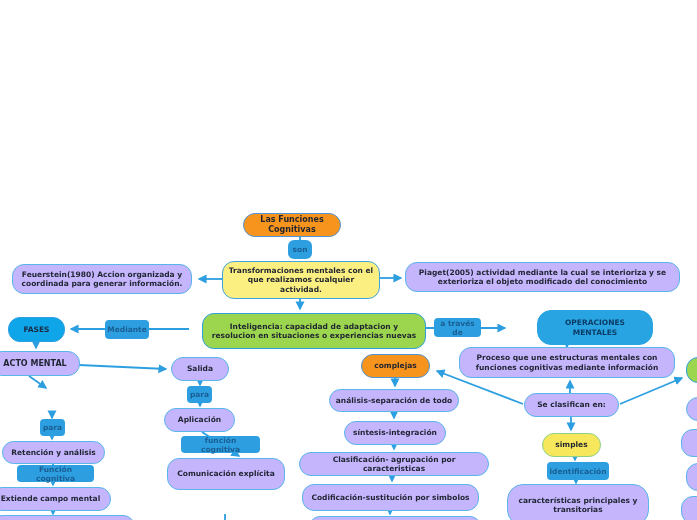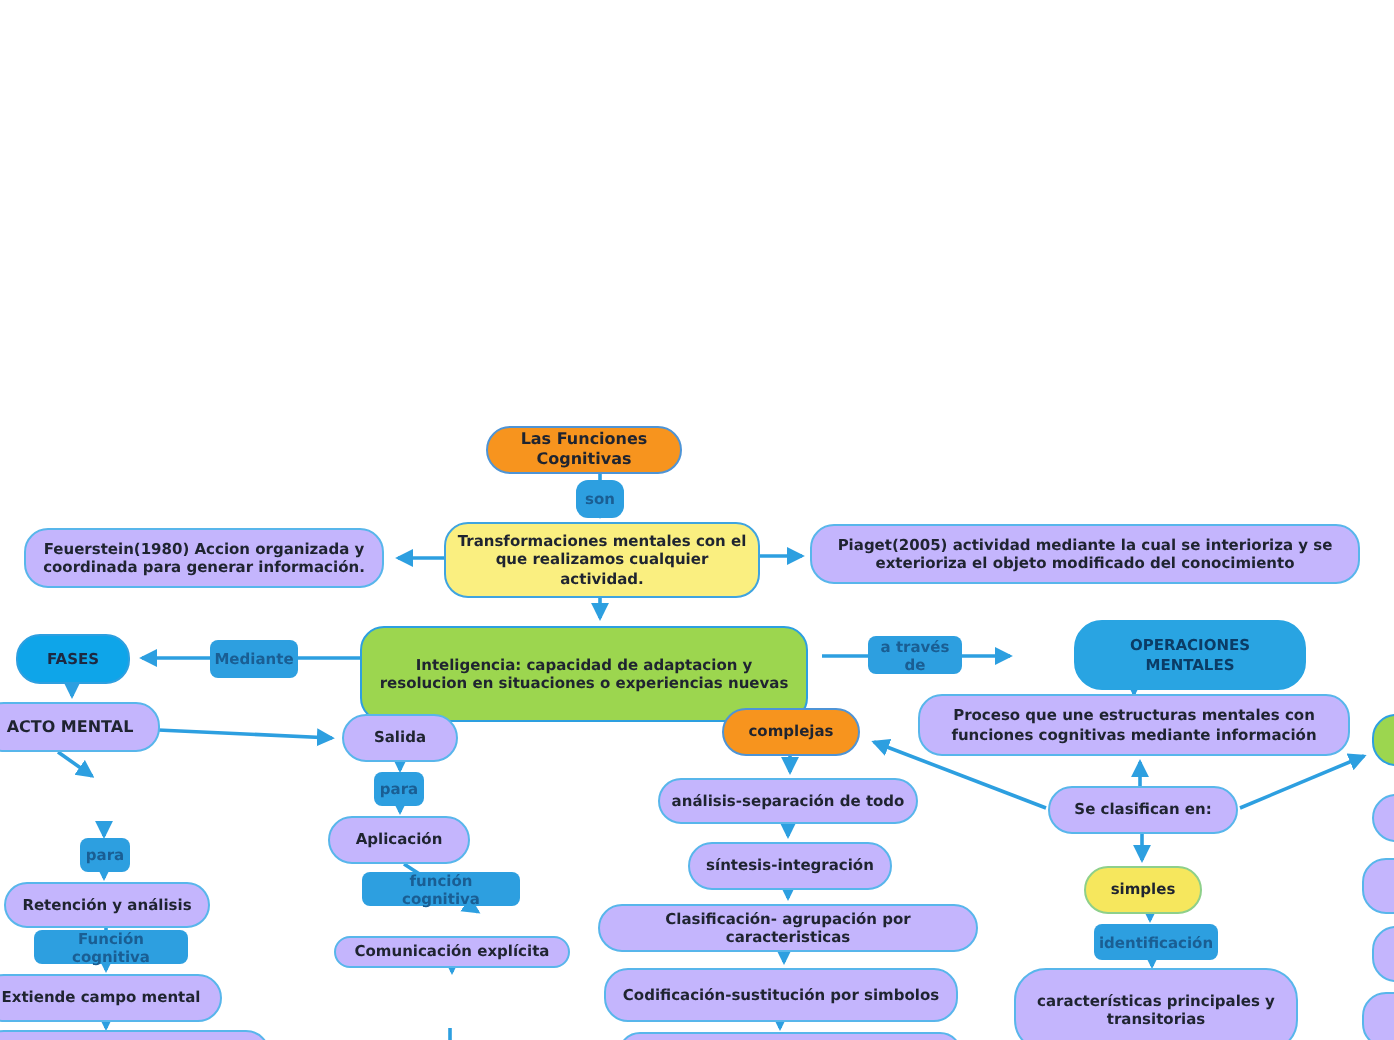--- a/index.html
+++ b/index.html
@@ -78,36 +78,36 @@
   </svg>
 
   <div class="node orange strong" style="left:243px;top:213px;width:98px;height:24px;">Las Funciones Cognitivas</div>
   <div class="badge" style="left:288px;top:240px;width:24px;height:19px;border-radius:6px;">son</div>
   <div class="node yellow" style="left:222px;top:261px;width:158px;height:38px;">Transformaciones mentales con el que realizamos cualquier actividad.</div>
   <div class="node" style="left:12px;top:264px;width:180px;height:30px;">Feuerstein(1980) Accion organizada y coordinada para generar información.</div>
   <div class="node" style="left:405px;top:262px;width:275px;height:30px;">Piaget(2005) actividad mediante la cual se interioriza y se exterioriza el objeto modificado del conocimiento</div>
 
   <div class="node pink" style="left:8px;top:317px;width:57px;height:25px;">FASES</div>
   <div class="badge" style="left:105px;top:320px;width:44px;height:19px;">Mediante</div>
-  <div class="node green" style="left:180px;top:313px;width:224px;height:48px;">Inteligencia: capacidad de adaptacion y resolucion en situaciones o experiencias nuevas</div>
+  <div class="node green" style="left:202px;top:313px;width:224px;height:36px;">Inteligencia: capacidad de adaptacion y resolucion en situaciones o experiencias nuevas</div>
   <div class="badge" style="left:434px;top:318px;width:47px;height:19px;">a través de</div>
   <div class="node solidblue" style="left:509px;top:310px;width:116px;height:35px;border-radius:14px;">OPERACIONES MENTALES</div>
 
   <div class="node strong" style="left:-10px;top:351px;width:90px;height:25px;">ACTO MENTAL</div>
   <div class="badge" style="left:40px;top:419px;width:25px;height:17px;">para</div>
   <div class="node" style="left:2px;top:441px;width:103px;height:23px;">Retención y análisis</div>
   <div class="badge" style="left:17px;top:465px;width:77px;height:17px;">Función cognitiva</div>
   <div class="node" style="left:-10px;top:487px;width:121px;height:24px;">Extiende campo mental</div>
   <div class="node" style="left:-10px;top:515px;width:145px;height:24px;"></div>
 
   <div class="node" style="left:171px;top:357px;width:58px;height:24px;">Salida</div>
   <div class="badge" style="left:187px;top:386px;width:25px;height:17px;">para</div>
   <div class="node" style="left:164px;top:408px;width:71px;height:24px;">Aplicación</div>
   <div class="badge" style="left:181px;top:436px;width:79px;height:17px;">función cognitiva</div>
-  <div class="node" style="left:167px;top:458px;width:118px;height:16px;margin-top:10px;">Comunicación explícita</div>
+  <div class="node" style="left:167px;top:458px;width:118px;height:32px;">Comunicación explícita</div>
   <div class="node" style="left:144px;top:489px;width:162px;height:25px;margin-top:48px;">proyeccion de relaciones virtuales</div>
 
   <div class="node orange" style="left:361px;top:354px;width:69px;height:24px;">complejas</div>
   <div class="node" style="left:329px;top:389px;width:130px;height:23px;">análisis-separación de todo</div>
   <div class="node" style="left:344px;top:421px;width:102px;height:24px;">síntesis-integración</div>
   <div class="node" style="left:299px;top:452px;width:190px;height:24px;">Clasificación- agrupación por caracteristicas</div>
   <div class="node" style="left:302px;top:484px;width:177px;height:27px;">Codificación-sustitución por simbolos</div>
   <div class="node" style="left:309px;top:516px;width:172px;height:22px;"></div>
 
   <div class="node" style="left:459px;top:347px;width:216px;height:31px;">Proceso que une estructuras mentales con funciones cognitivas mediante información</div>

